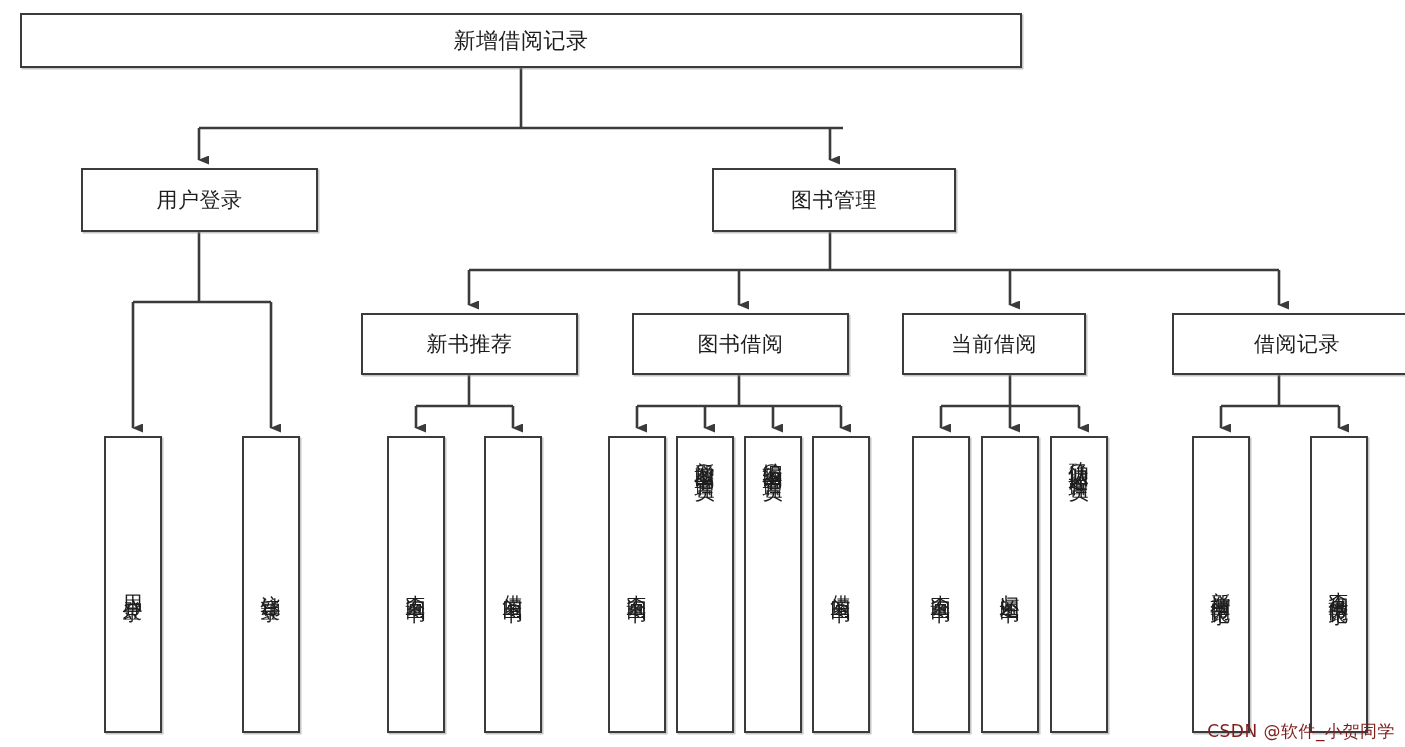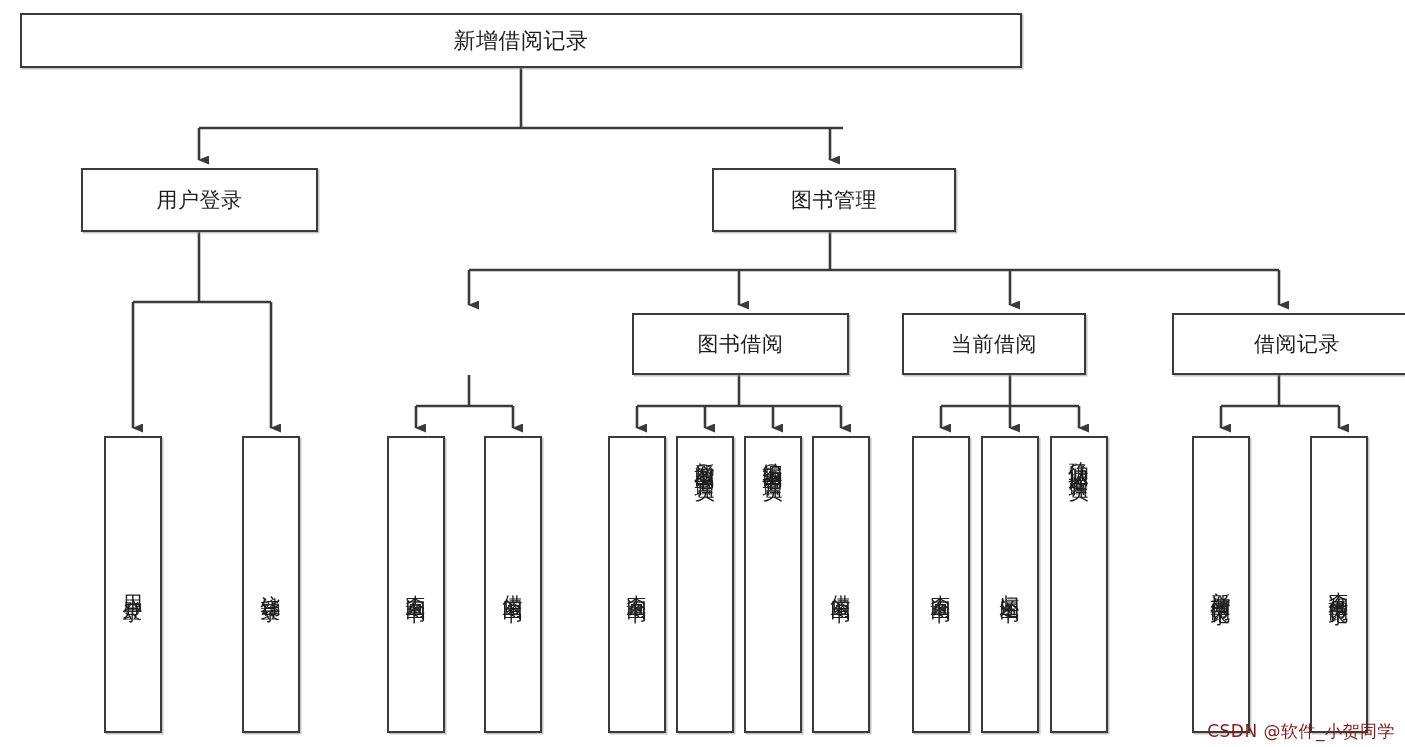--- a/index.html
+++ b/index.html
@@ -136,20 +136,23 @@
     <span class="node-label">新增借阅记录</span>
   </div>
 
   <div class="node horizontal" style="left:81px; top:168px; width:237px; height:64px;">
     <span class="node-label">用户登录</span>
   </div>
   <div class="node horizontal" style="left:712px; top:168px; width:244px; height:64px;">
     <span class="node-label">图书管理</span>
   </div>
 
+  <div class="node horizontal" style="left:361px; top:313px; width:217px; height:62px;">
+    <span class="node-label">新书推荐</span>
+  </div>
   <div class="node horizontal" style="left:632px; top:313px; width:217px; height:62px;">
     <span class="node-label">图书借阅</span>
   </div>
   <div class="node horizontal" style="left:902px; top:313px; width:184px; height:62px;">
     <span class="node-label">当前借阅</span>
   </div>
   <div class="node horizontal" style="left:1172px; top:313px; width:250px; height:62px;">
     <span class="node-label">借阅记录</span>
   </div>
 

